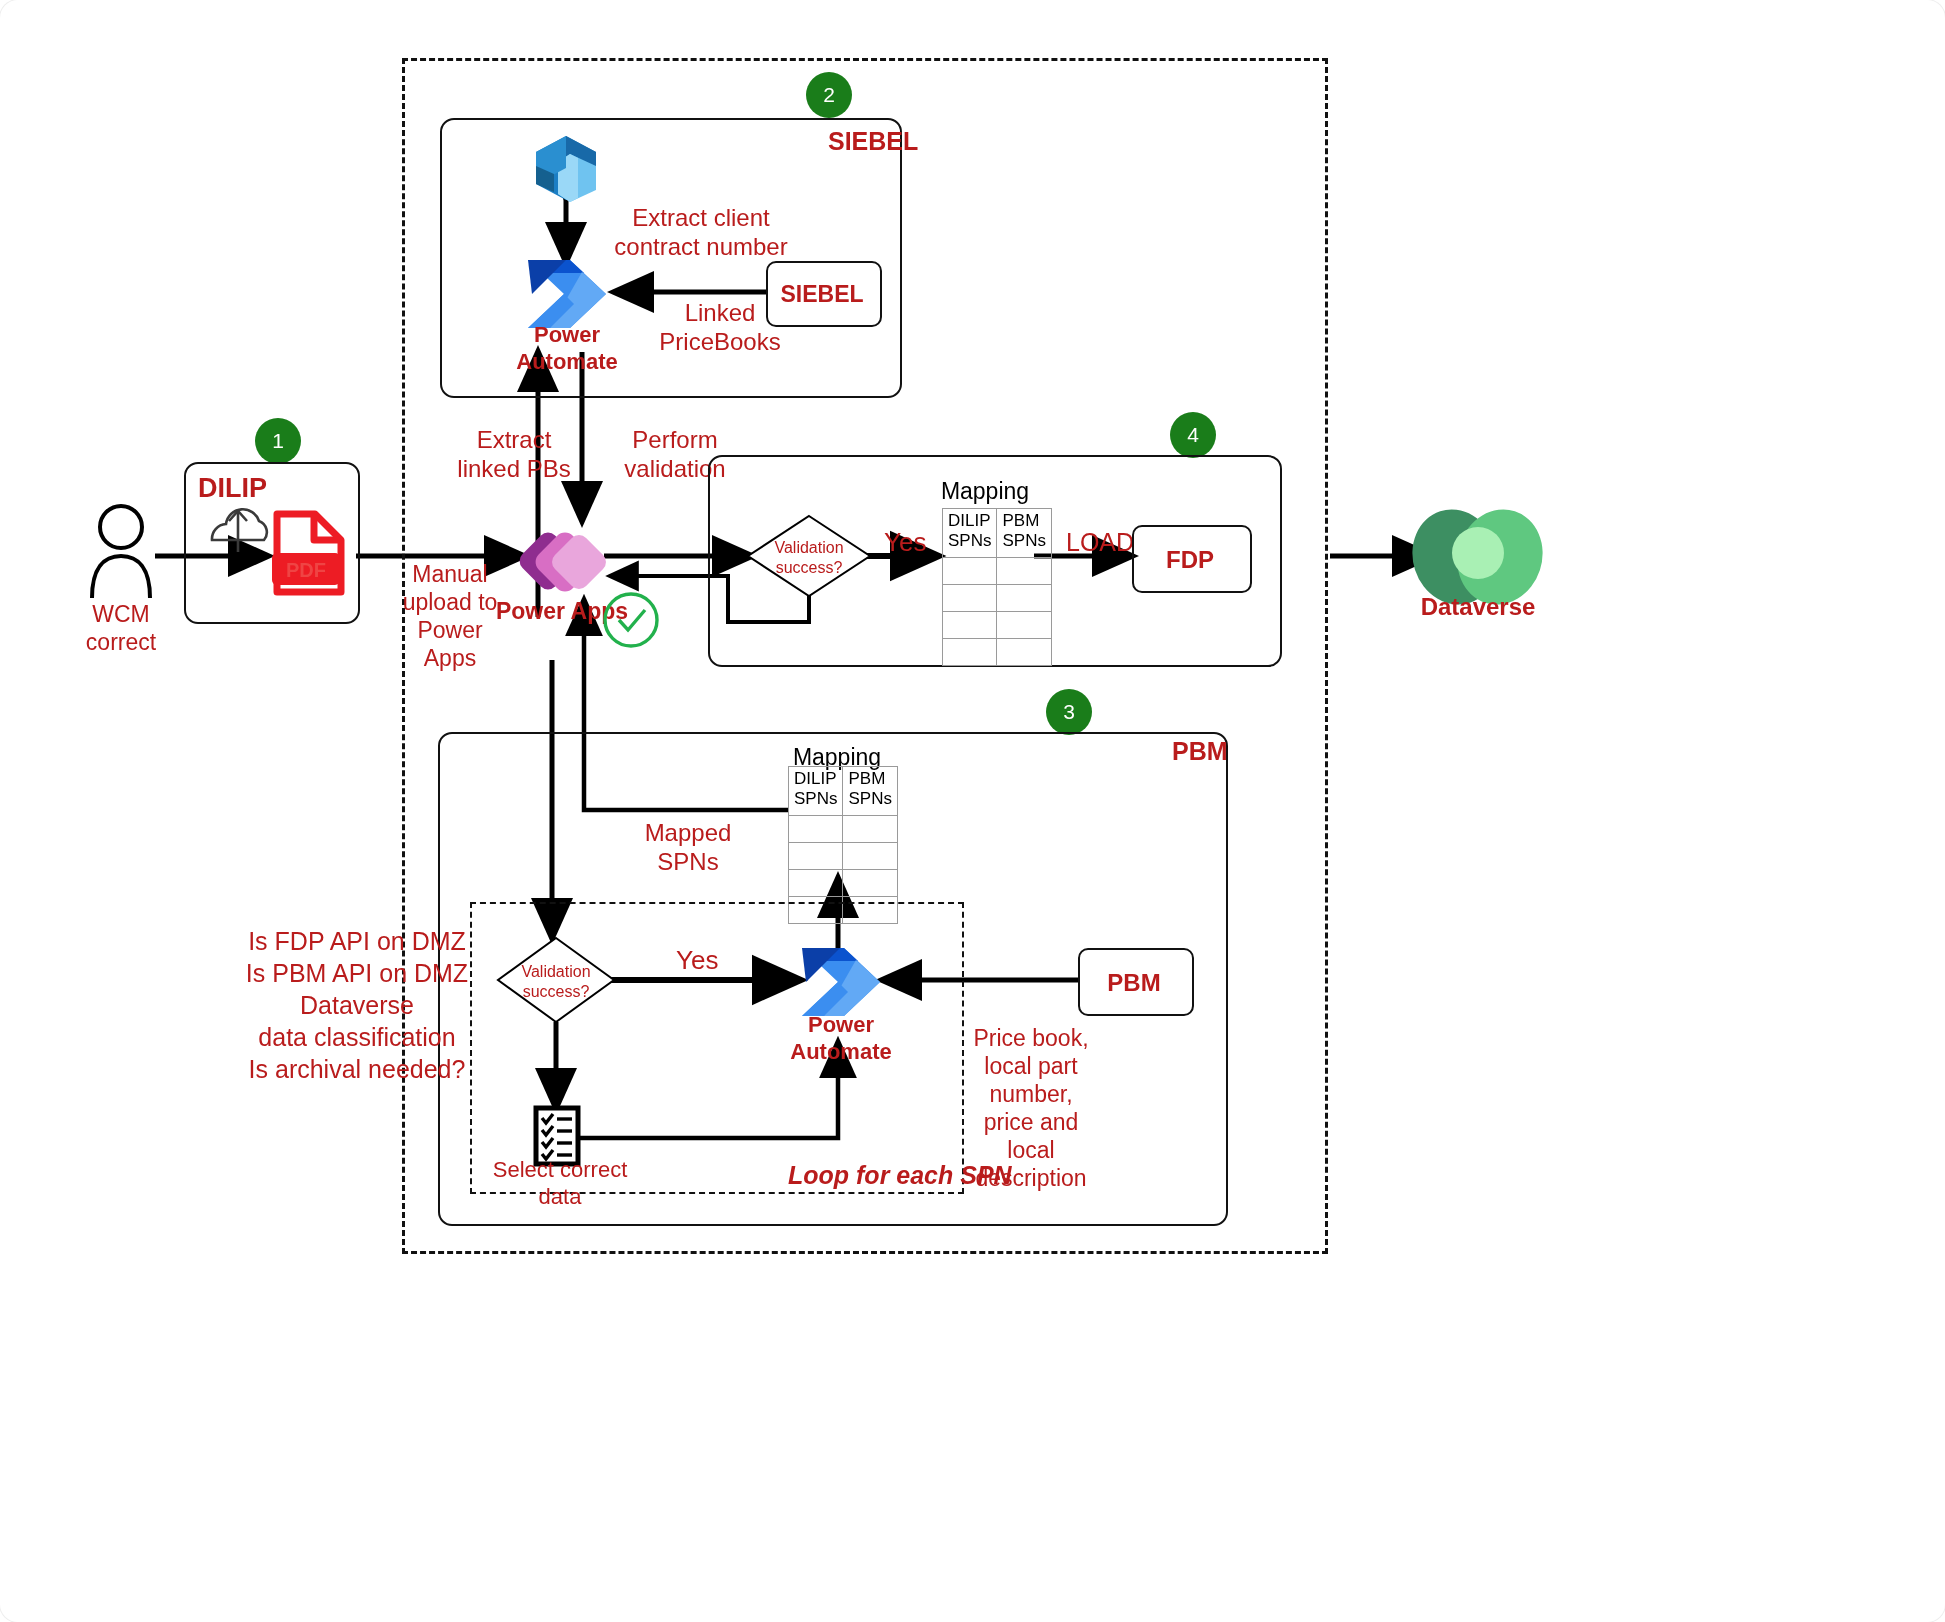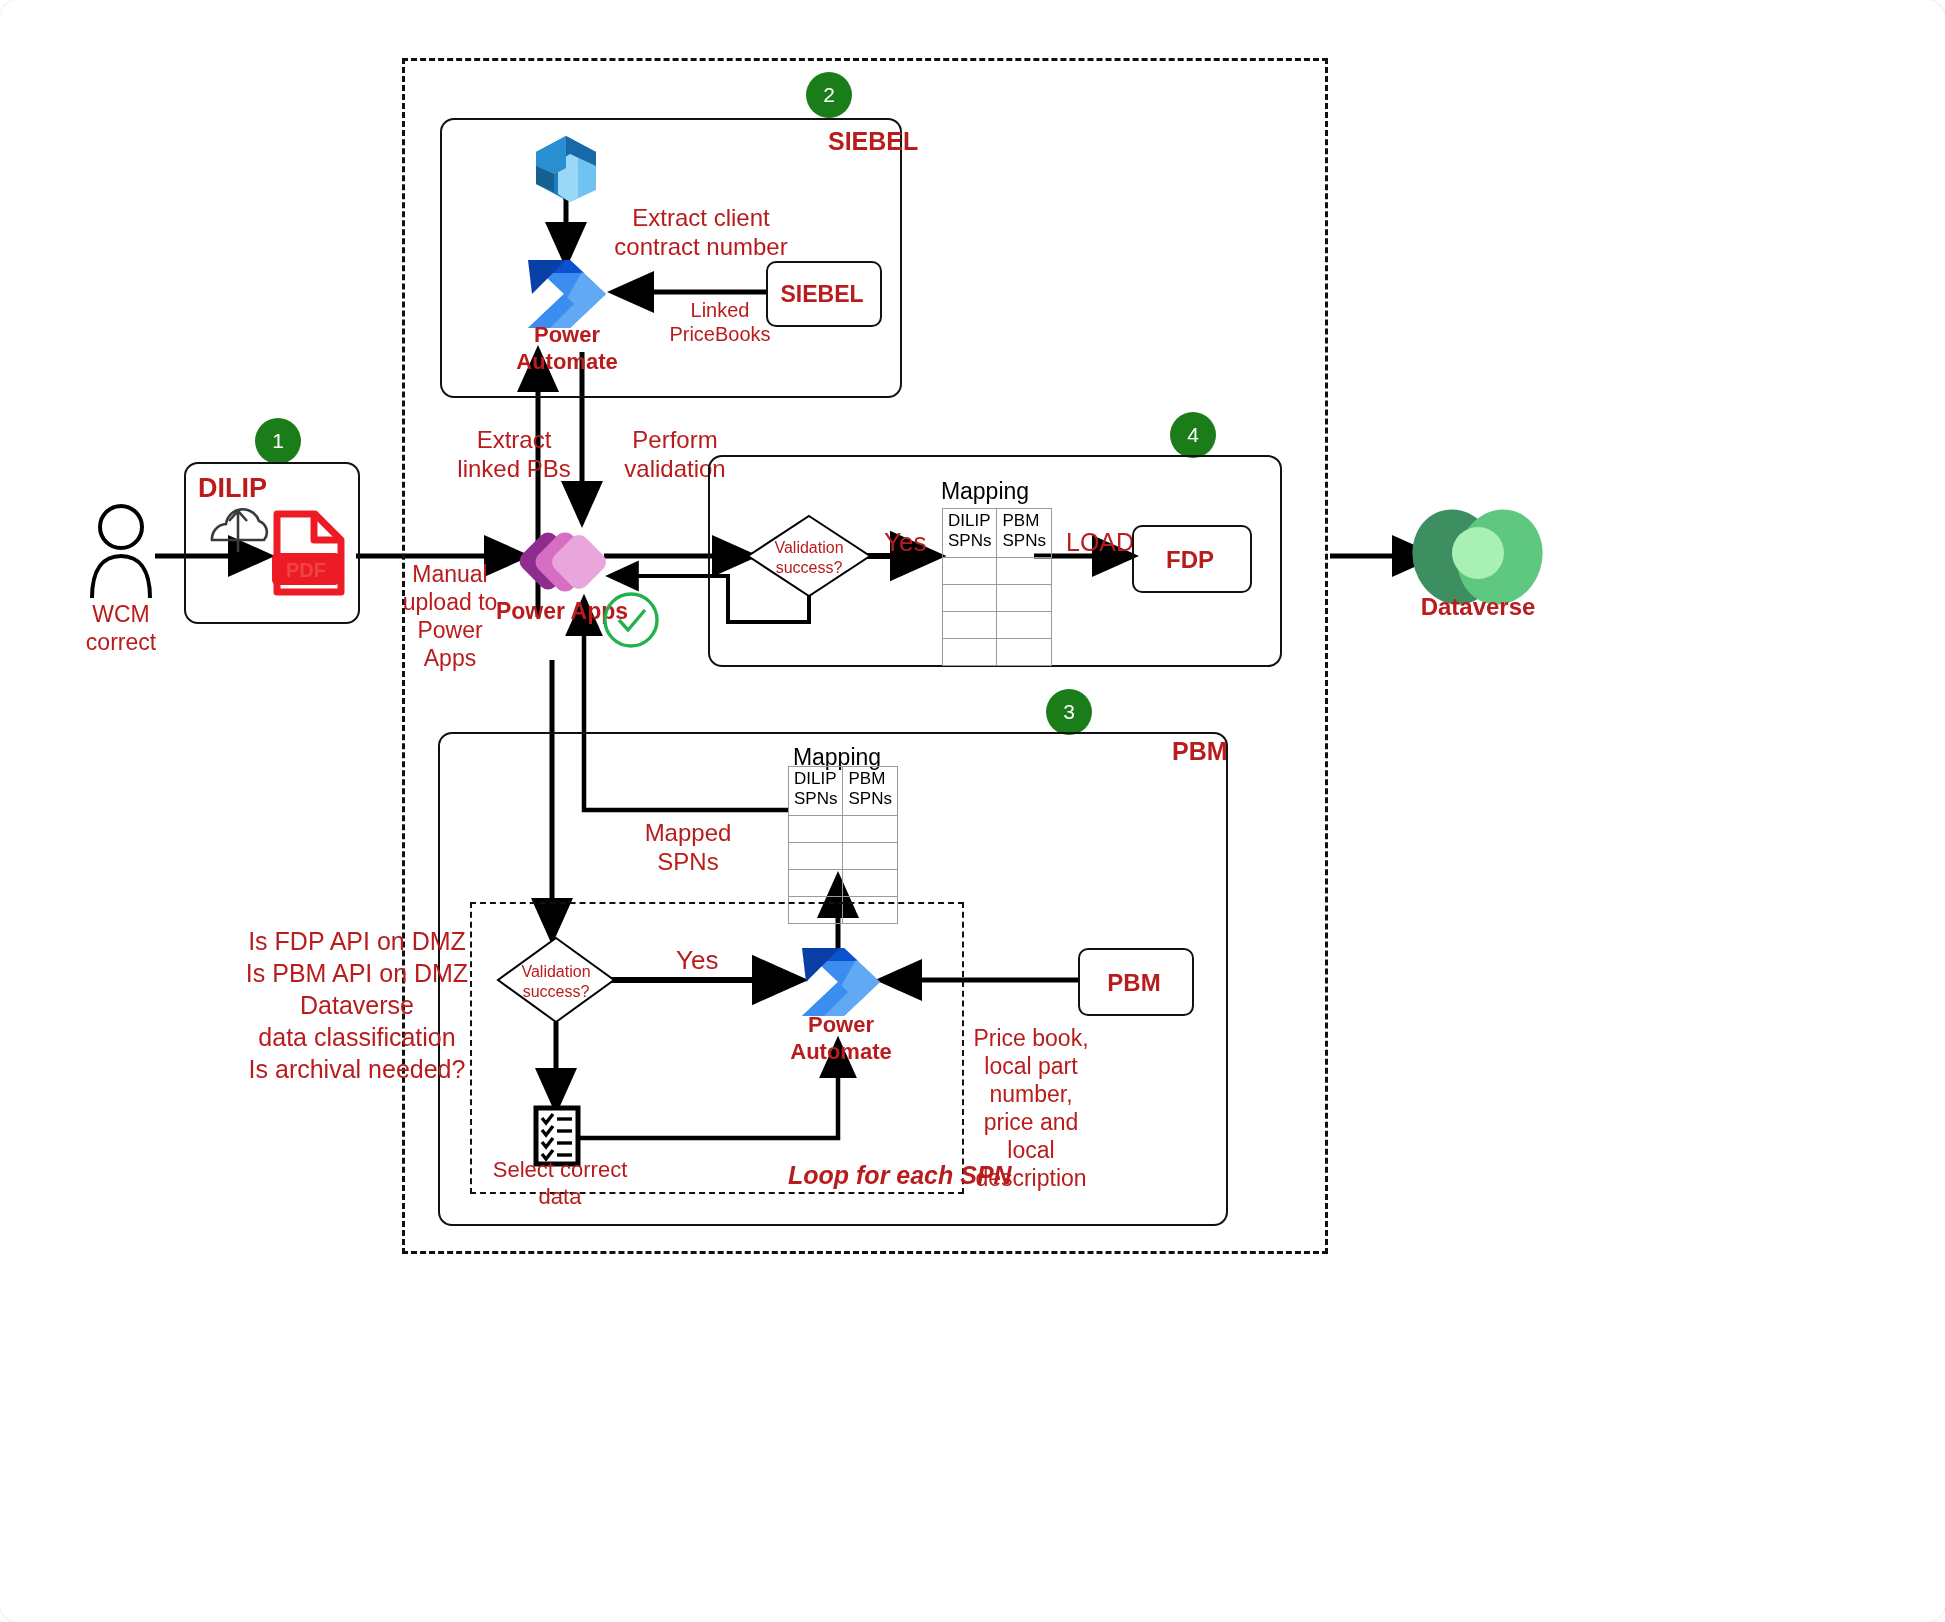--- a/index.html
+++ b/index.html
@@ -98,21 +98,21 @@
     <g transform="translate(526,258)">
       <path d="M2,2 L44,2 L80,36 L44,70 L2,70 L38,36 Z" fill="#3b8ef0"></path>
       <path d="M2,2 L44,2 L58,15 L24,15 Z" fill="#0b53ce"></path>
       <path d="M2,2 L40,2 L6,36 Z" fill="#0b3fa8"></path>
       <path d="M56,14 L80,36 L44,70 L24,70 Z" fill="#62a9f5"></path>
       <path d="M2,70 L38,36 L48,46 L24,70 Z" fill="#3b8ef0"></path>
     </g>
   </svg>
   <div class="lbl bold ctr" style="left:482px;top:322px;width:170px;font-size:22px;">Power Automate</div>
 
-  <div class="lbl ctr" style="left:640px;top:298px;width:160px;font-size:20px;">Linked
+  <div class="lbl ctr" style="left:640px;top:298px;width:160px;font-size:24px;">Linked
 PriceBooks</div>
 
   <div class="box-sq" style="left:766px;top:261px;width:112px;height:62px;"></div>
   <div class="lbl bold ctr" style="left:766px;top:280px;width:112px;font-size:23px;">SIEBEL</div>
 
   <svg class="lay">
     <g fill="none" stroke="#000" stroke-width="4">
       <circle cx="121" cy="527" r="21"></circle>
       <path d="M92,598 C92,568 104,556 121,556 C138,556 150,568 150,598"></path>
     </g>

